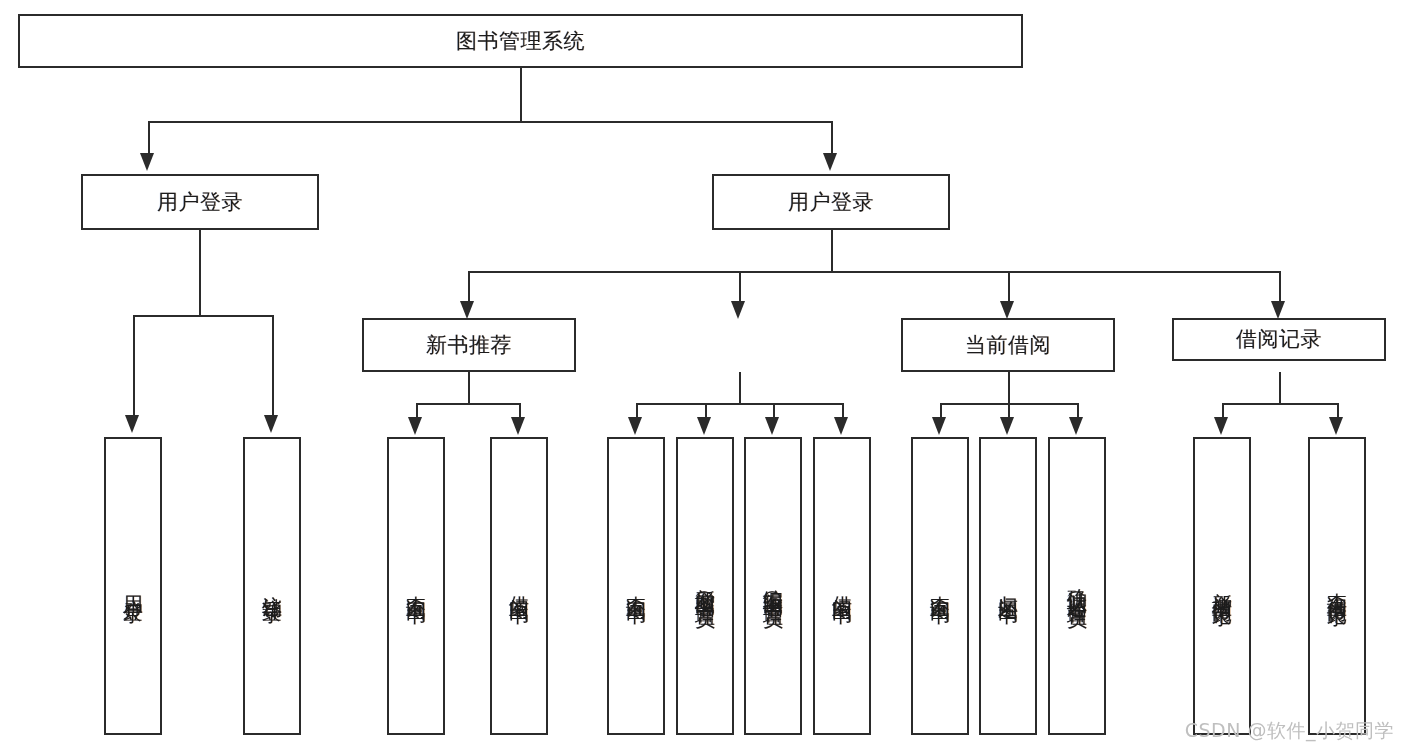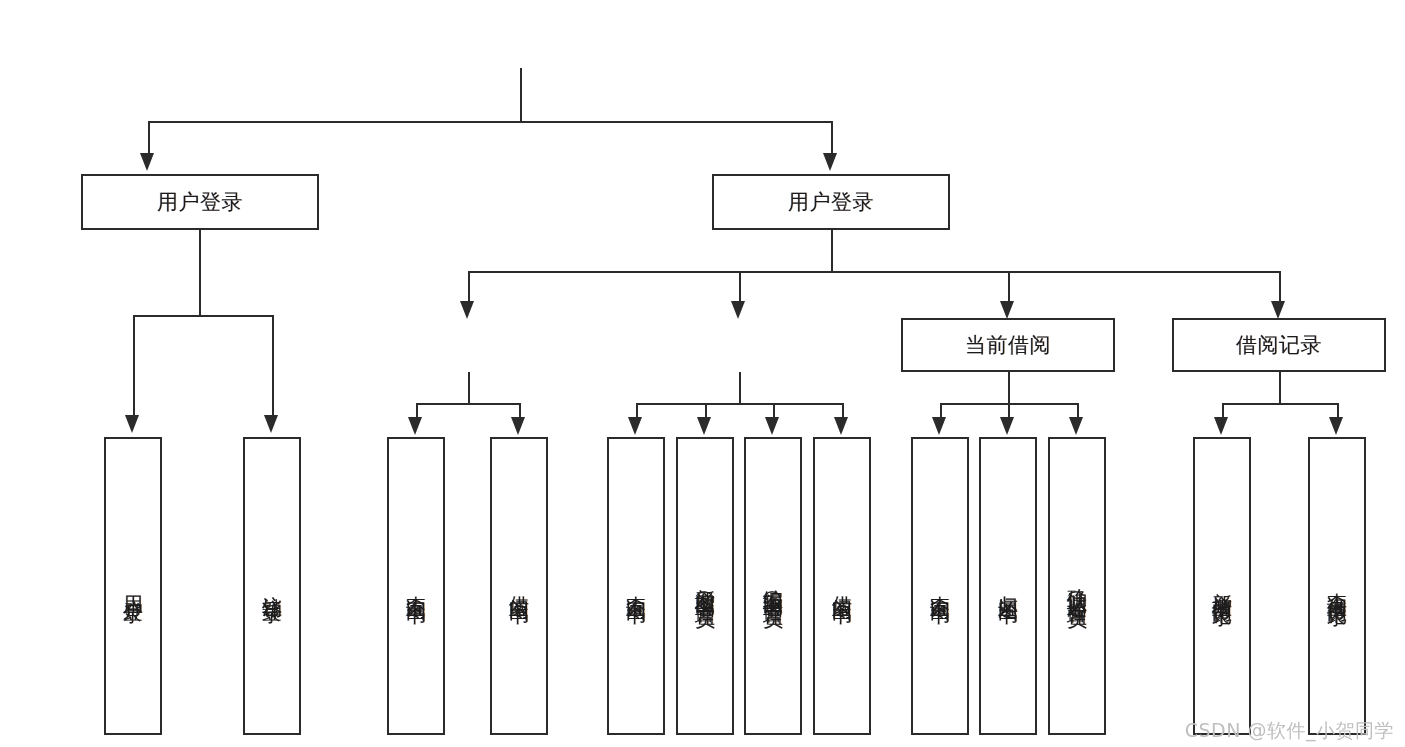--- a/index.html
+++ b/index.html
@@ -85,20 +85,23 @@
     white-space: nowrap;
     pointer-events: none;
     font-family: "DejaVu Sans", "Liberation Sans", sans-serif;
   }
 </style>
 </head>
 <body>
 
 <div id="canvas">
 
+  <div class="node horiz" style="left:18px; top:14px; width:1005px; height:54px;">
+    <span class="node-label">图书管理系统</span>
+  </div>
 
   <div class="vline" style="left:520px; top:68px; height:54px;"></div>
 
   <div class="hline" style="left:148px; top:121px; width:684px;"></div>
 
   <div class="vline" style="left:148px; top:121px; height:36px;"></div>
   <div class="arrow" style="left:140px; top:153px;"></div>
 
   <div class="vline" style="left:831px; top:121px; height:36px;"></div>
   <div class="arrow" style="left:823px; top:153px;"></div>
@@ -122,24 +125,27 @@
   <div class="hline" style="left:468px; top:271px; width:811px;"></div>
   <div class="vline" style="left:468px; top:271px; height:34px;"></div>
   <div class="arrow" style="left:460px; top:301px;"></div>
   <div class="vline" style="left:739px; top:271px; height:34px;"></div>
   <div class="arrow" style="left:731px; top:301px;"></div>
   <div class="vline" style="left:1008px; top:271px; height:34px;"></div>
   <div class="arrow" style="left:1000px; top:301px;"></div>
   <div class="vline" style="left:1279px; top:271px; height:34px;"></div>
   <div class="arrow" style="left:1271px; top:301px;"></div>
 
+  <div class="node horiz" style="left:362px; top:318px; width:214px; height:54px;">
+    <span class="node-label">新书推荐</span>
+  </div>
   <div class="node horiz" style="left:901px; top:318px; width:214px; height:54px;">
     <span class="node-label">当前借阅</span>
   </div>
-  <div class="node horiz" style="left:1172px; top:318px; width:214px; height:54px;">
+  <div class="node horiz" style="left:1172px; top:318px; width:214px; height:43px;">
     <span class="node-label">借阅记录</span>
   </div>
 
   <div class="vline" style="left:468px; top:372px; height:32px;"></div>
   <div class="hline" style="left:416px; top:403px; width:104px;"></div>
   <div class="vline" style="left:416px; top:403px; height:18px;"></div>
   <div class="arrow" style="left:408px; top:417px;"></div>
   <div class="vline" style="left:519px; top:403px; height:18px;"></div>
   <div class="arrow" style="left:511px; top:417px;"></div>
 

